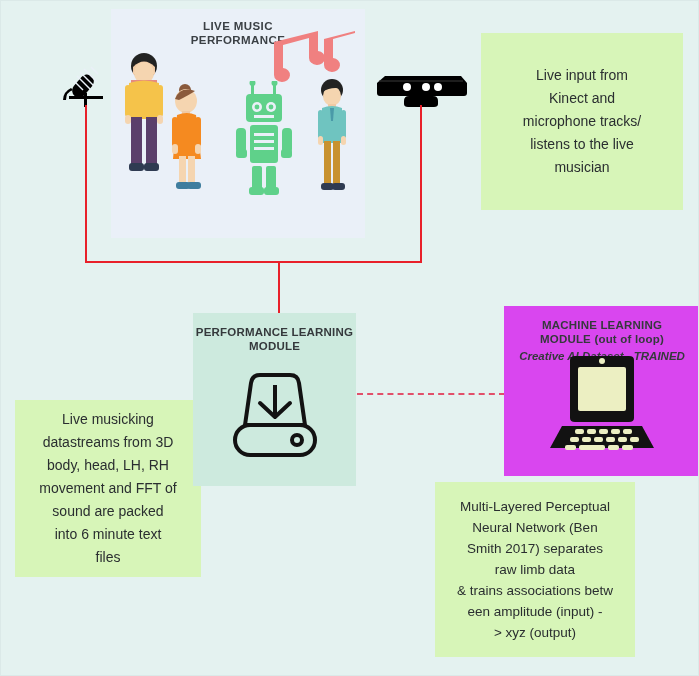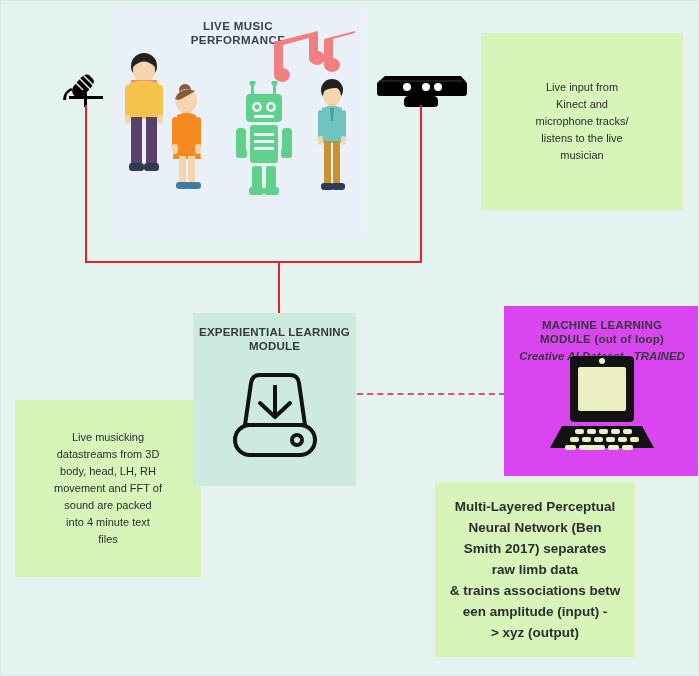--- a/index.html
+++ b/index.html
@@ -111,22 +111,22 @@
 
   
   .note {
     position: absolute;
     box-sizing: border-box;
     background: #d7f5b8;
     display: flex;
     align-items: center;
     justify-content: center;
     text-align: center;
-    font-size: 11px;
-    line-height: 17px;
+    font-size: 14px;
+    line-height: 23px;
     color: #2a2e30;
     padding: 10px 12px;
     white-space: pre-line;
   }
   #note-kinect {
     left: 480px;
     top: 32px;
     width: 202px;
     height: 177px;
   }
@@ -136,21 +136,20 @@
     width: 186px;
     height: 177px;
   }
   #note-neuralnet {
     left: 434px;
     top: 481px;
     width: 200px;
     height: 175px;
     font-size: 13.5px;
     line-height: 21px;
-    font-weight: bold;
   }
 
   
   .fig { position: absolute; }
   svg { display: block; }
 </style>
 </head>
 <body>
 
 <div id="page">
@@ -296,33 +295,33 @@
 Kinect and
 microphone tracks/
 listens to the live
 musician</div>
 
   <div id="note-datastreams" class="note">Live musicking
 datastreams from 3D
 body, head, LH, RH
 movement and FFT of
 sound are packed
-into 4 minute text
+into 6 minute text
 files</div>
 
   <div id="note-neuralnet" class="note">Multi-Layered Perceptual
 Neural Network (Ben
 Smith 2017) separates
 raw limb data
 &amp; trains associations betw
 een amplitude (input) -
 &gt; xyz (output)</div>
 
   <div id="module-el" class="module-box">
-    <div class="module-title">EXPERIENTIAL LEARNING
+    <div class="module-title">PERFORMANCE LEARNING
 MODULE</div>
     <span class="module-icon">
       <svg width="96" height="92" viewBox="0 0 96 92">
         <g fill="none" stroke="#121212" stroke-width="4">
           <path d="M18 56 L24 14 q1 -8 9 -8 h30 q8 0 9 8 L78 56 Z" stroke-linejoin="round"></path>
           <rect x="8" y="56" width="80" height="30" rx="15"></rect>
           <line x1="48" y1="16" x2="48" y2="46"></line>
           <path d="M33 34 L48 48 L63 34" stroke-linecap="round" stroke-linejoin="round"></path>
           <circle cx="70" cy="71" r="5"></circle>
         </g>

